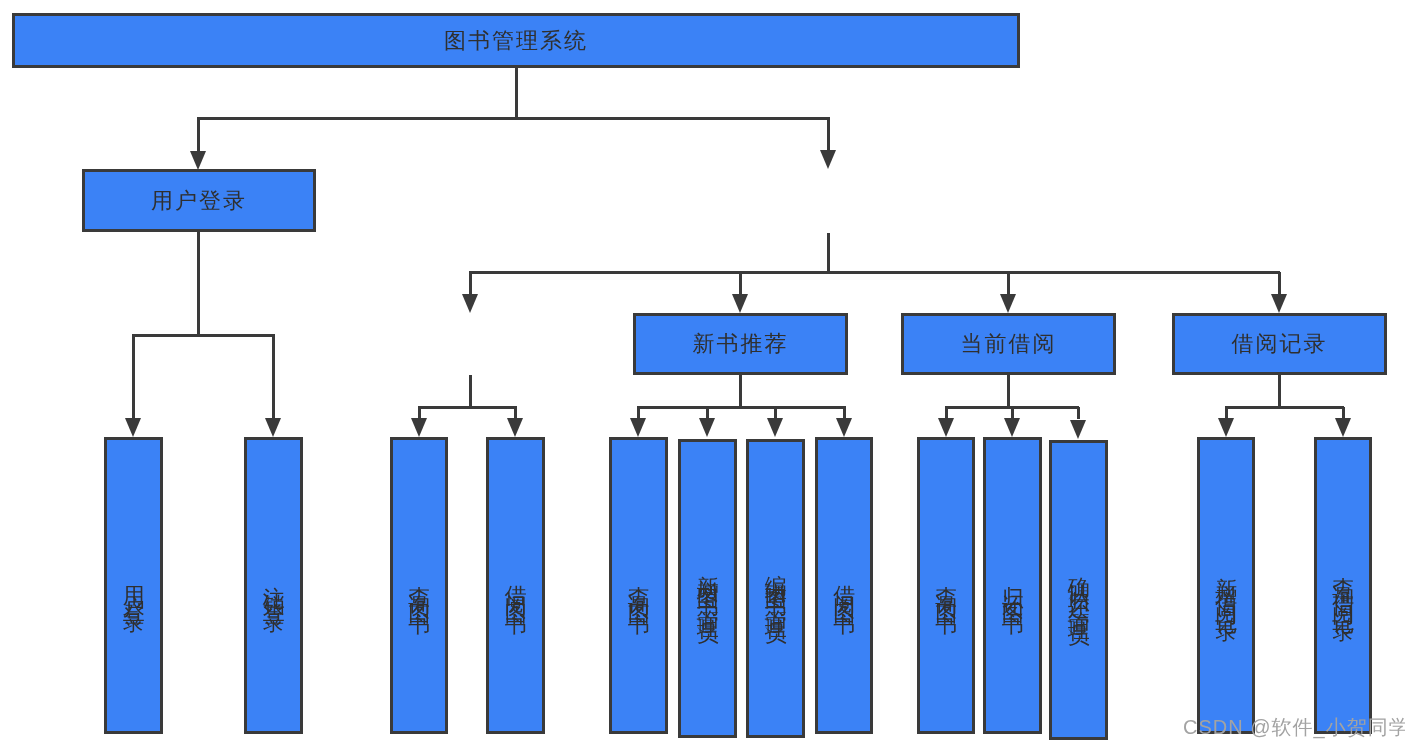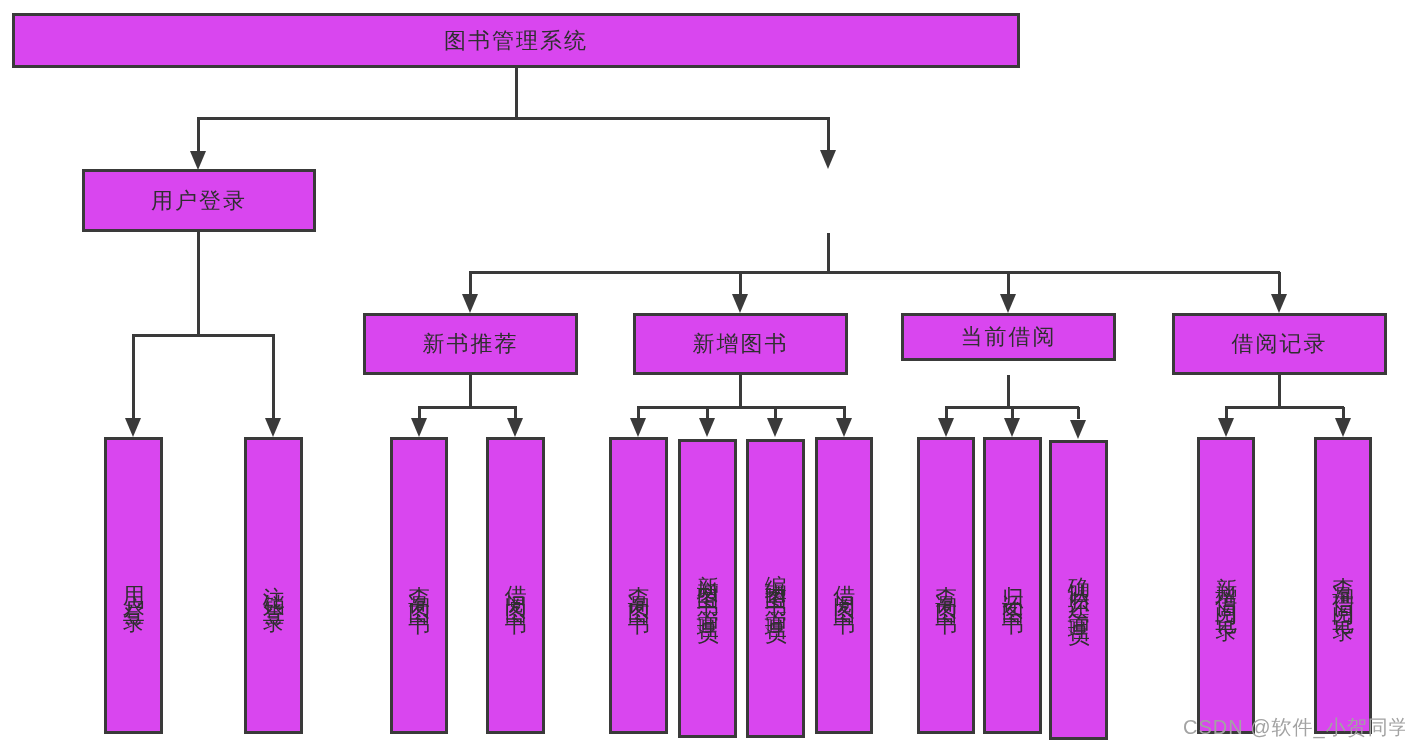--- a/index.html
+++ b/index.html
@@ -12,21 +12,21 @@
     width:1405px;height:747px;
     background:#ffffff;
     overflow:hidden;
     font-family:"Liberation Sans", sans-serif;
     color:var(--text);
   }
   .node{
     position:absolute;
     box-sizing:border-box;
     border:3px solid var(--line);
-    background:#d946ef;
+    background:#3b82f6;
     display:flex;
     align-items:center;
     justify-content:center;
   }
   .node .ht{
     font-size:22px;
     letter-spacing:2px;
     white-space:nowrap;
   }
   .node .vt{
@@ -86,27 +86,24 @@
   <div class="hl" style="left:469px;top:271px;width:811px;"></div>
   <div class="vl" style="left:469px;top:272px;height:23px;"></div>
   <div class="ah" style="left:462px;top:294px;"></div>
   <div class="vl" style="left:739px;top:272px;height:23px;"></div>
   <div class="ah" style="left:732px;top:294px;"></div>
   <div class="vl" style="left:1007px;top:272px;height:23px;"></div>
   <div class="ah" style="left:1000px;top:294px;"></div>
   <div class="vl" style="left:1278px;top:272px;height:23px;"></div>
   <div class="ah" style="left:1271px;top:294px;"></div>
 
-  <div class="node" style="left:363px;top:313px;width:215px;height:62px;">
+  <div class="node" style="left:633px;top:313px;width:215px;height:62px;">
     <span class="ht">新书推荐</span>
   </div>
-  <div class="node" style="left:633px;top:313px;width:215px;height:62px;">
-    <span class="ht">新增图书</span>
-  </div>
-  <div class="node" style="left:901px;top:313px;width:215px;height:48px;">
+  <div class="node" style="left:901px;top:313px;width:215px;height:62px;">
     <span class="ht">当前借阅</span>
   </div>
   <div class="node" style="left:1172px;top:313px;width:215px;height:62px;">
     <span class="ht">借阅记录</span>
   </div>
 
   <div class="vl" style="left:469px;top:375px;height:33px;"></div>
   <div class="hl" style="left:418px;top:406px;width:99px;"></div>
   <div class="vl" style="left:418px;top:407px;height:12px;"></div>
   <div class="ah" style="left:411px;top:418px;"></div>

